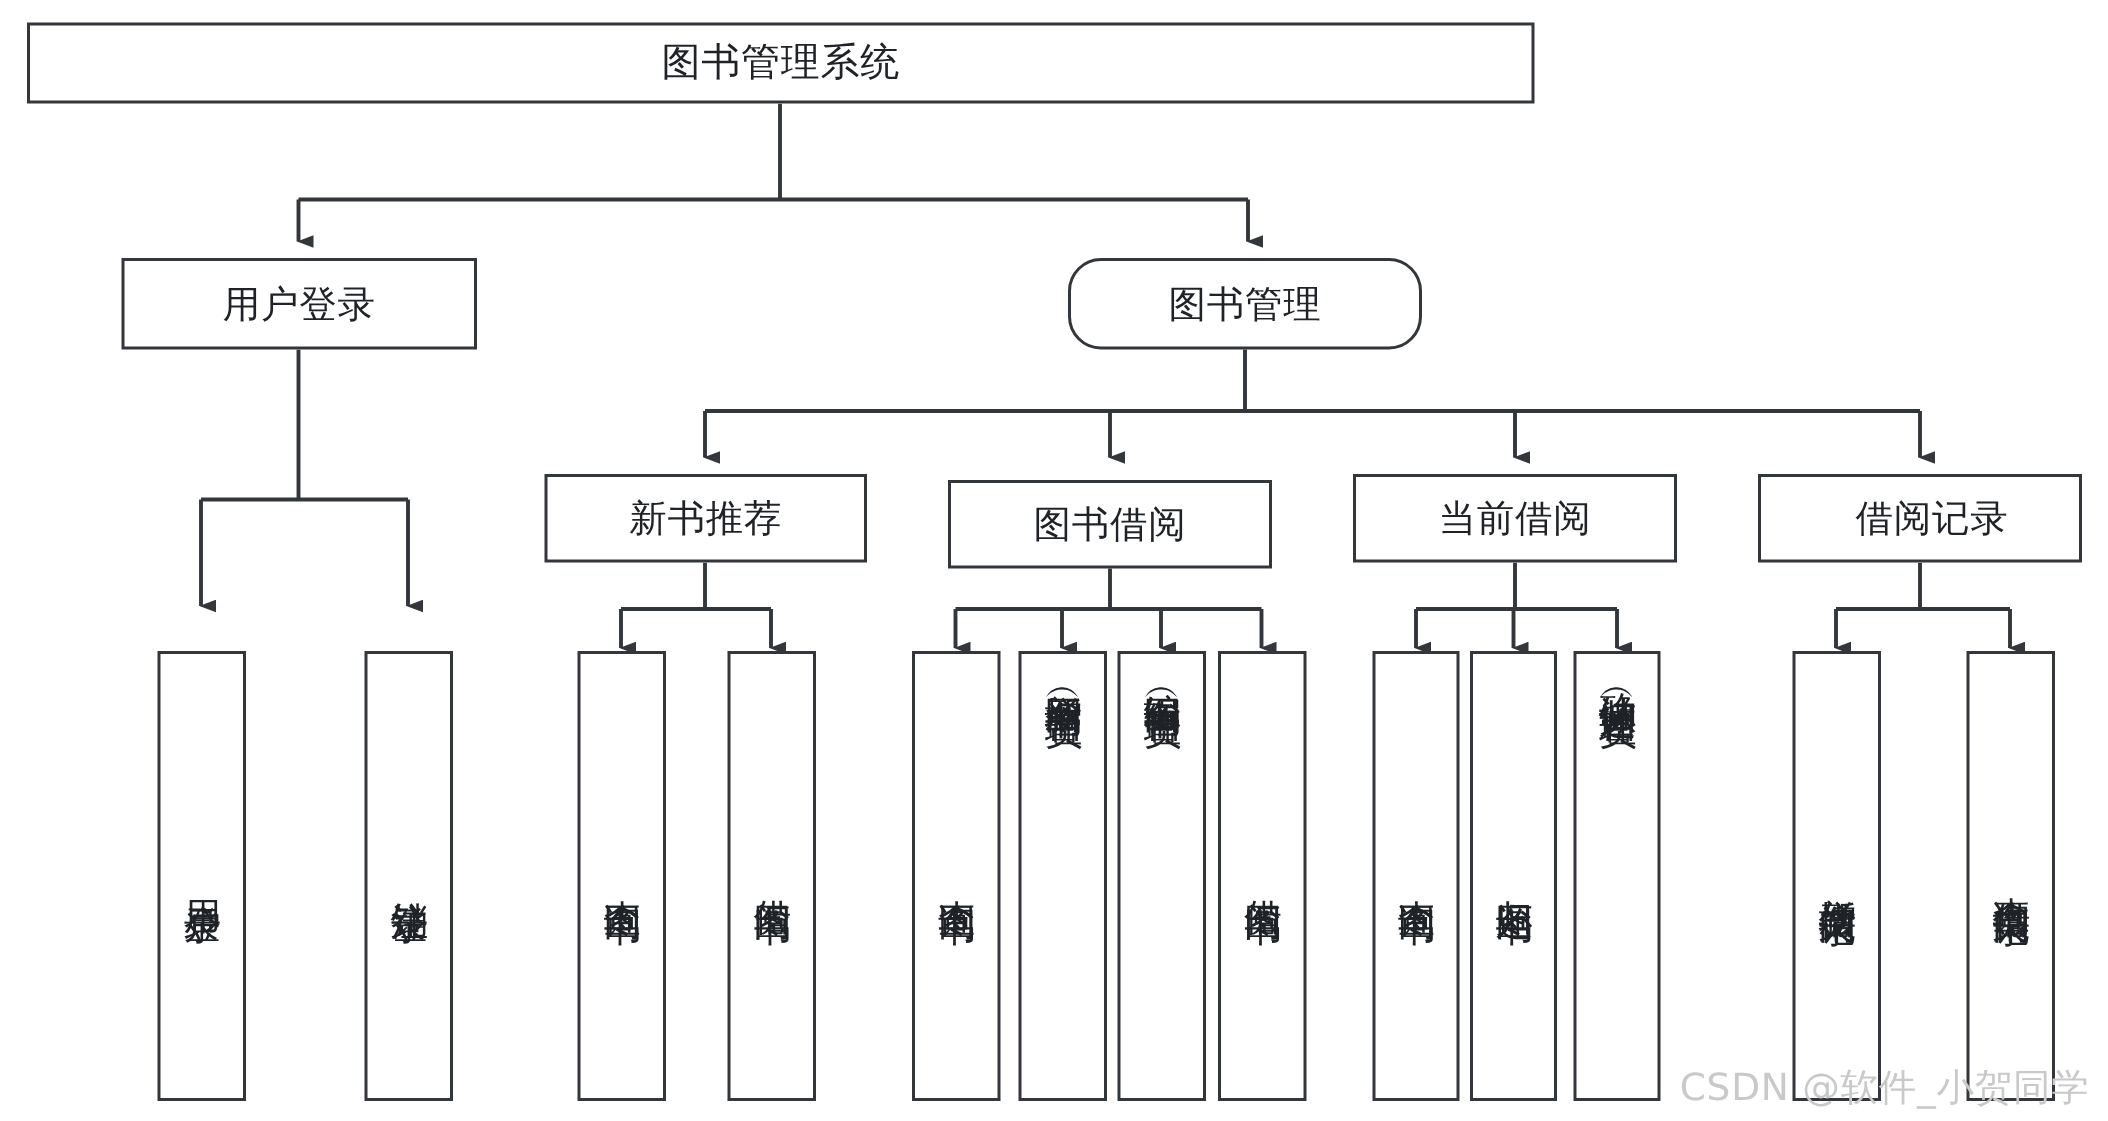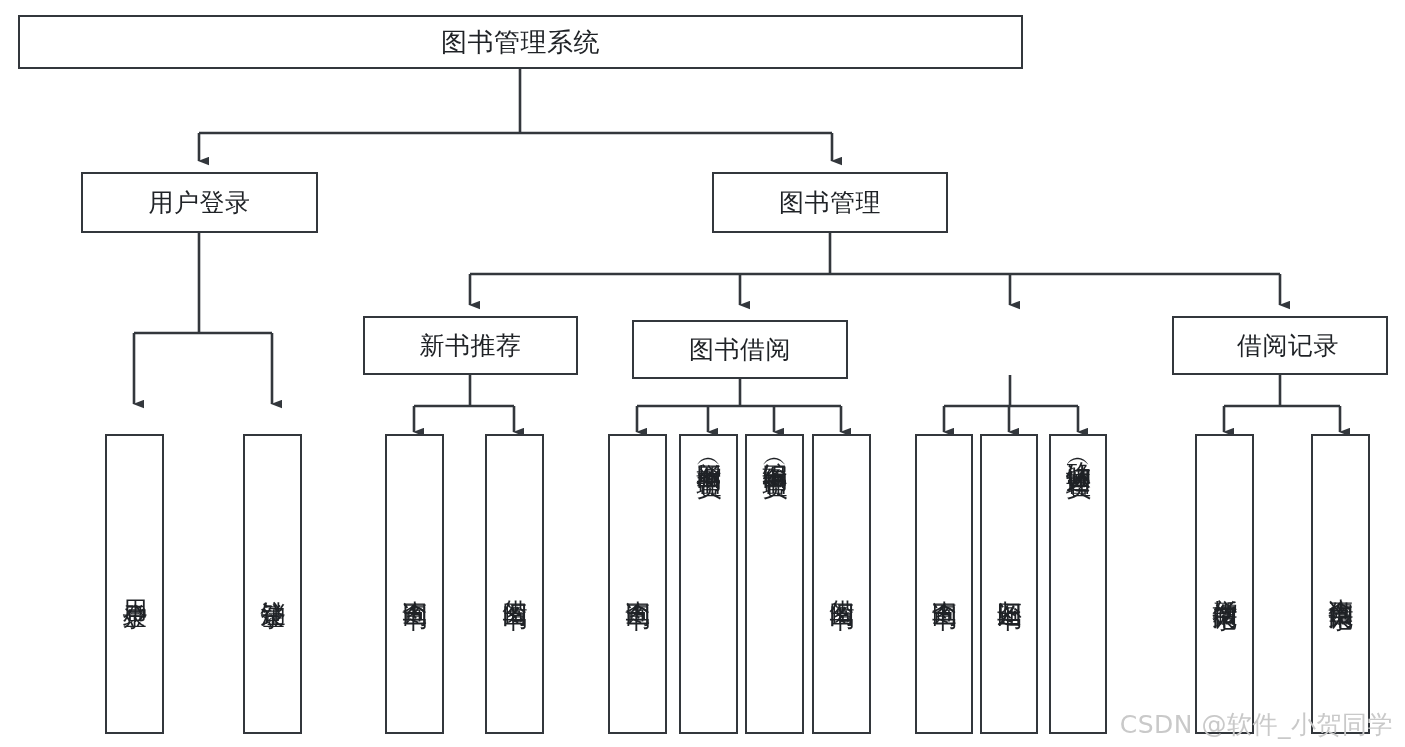--- a/index.html
+++ b/index.html
@@ -129,30 +129,33 @@
     </g>
   </svg>
 
   <div class="node horizontal" id="root-node" style="left:18px; top:15px; width:1005px; height:54px;">
     <span class="node-label">图书管理系统</span>
   </div>
 
   <div class="node horizontal" style="left:81px; top:172px; width:237px; height:61px;">
     <span class="node-label">用户登录</span>
   </div>
-  <div class="node horizontal" style="left:712px; top:172px; width:236px; height:61px;">
+  <div class="node horizontal" style="left:712px; top:172px; width:236px; height:61px;border-radius:22px;">
     <span class="node-label">图书管理</span>
   </div>
 
   <div class="node horizontal" style="left:363px; top:316px; width:215px; height:59px;">
     <span class="node-label">新书推荐</span>
   </div>
   <div class="node horizontal" style="left:632px; top:320px; width:216px; height:59px;">
     <span class="node-label">图书借阅</span>
   </div>
+  <div class="node horizontal" style="left:902px; top:316px; width:216px; height:59px;">
+    <span class="node-label">当前借阅</span>
+  </div>
   <div class="node horizontal" style="left:1172px; top:316px; width:216px; height:59px;padding-left:16px;">
     <span class="node-label">借阅记录</span>
   </div>
 
   <div class="node vertical centered" style="left:105px; top:434px; width:59px; height:300px;">
     <span class="node-label">用户登录</span>
   </div>
   <div class="node vertical centered" style="left:243px; top:434px; width:59px; height:300px;">
     <span class="node-label">注销登录</span>
   </div>

